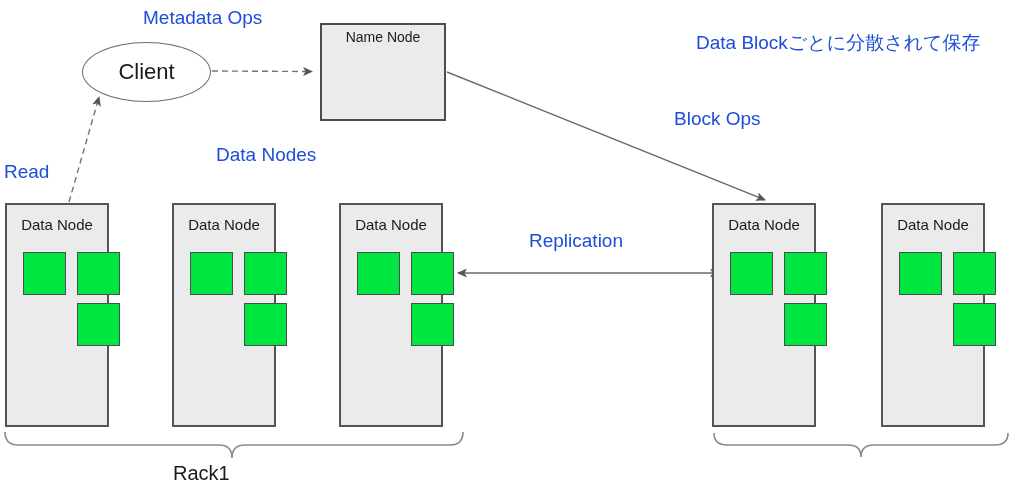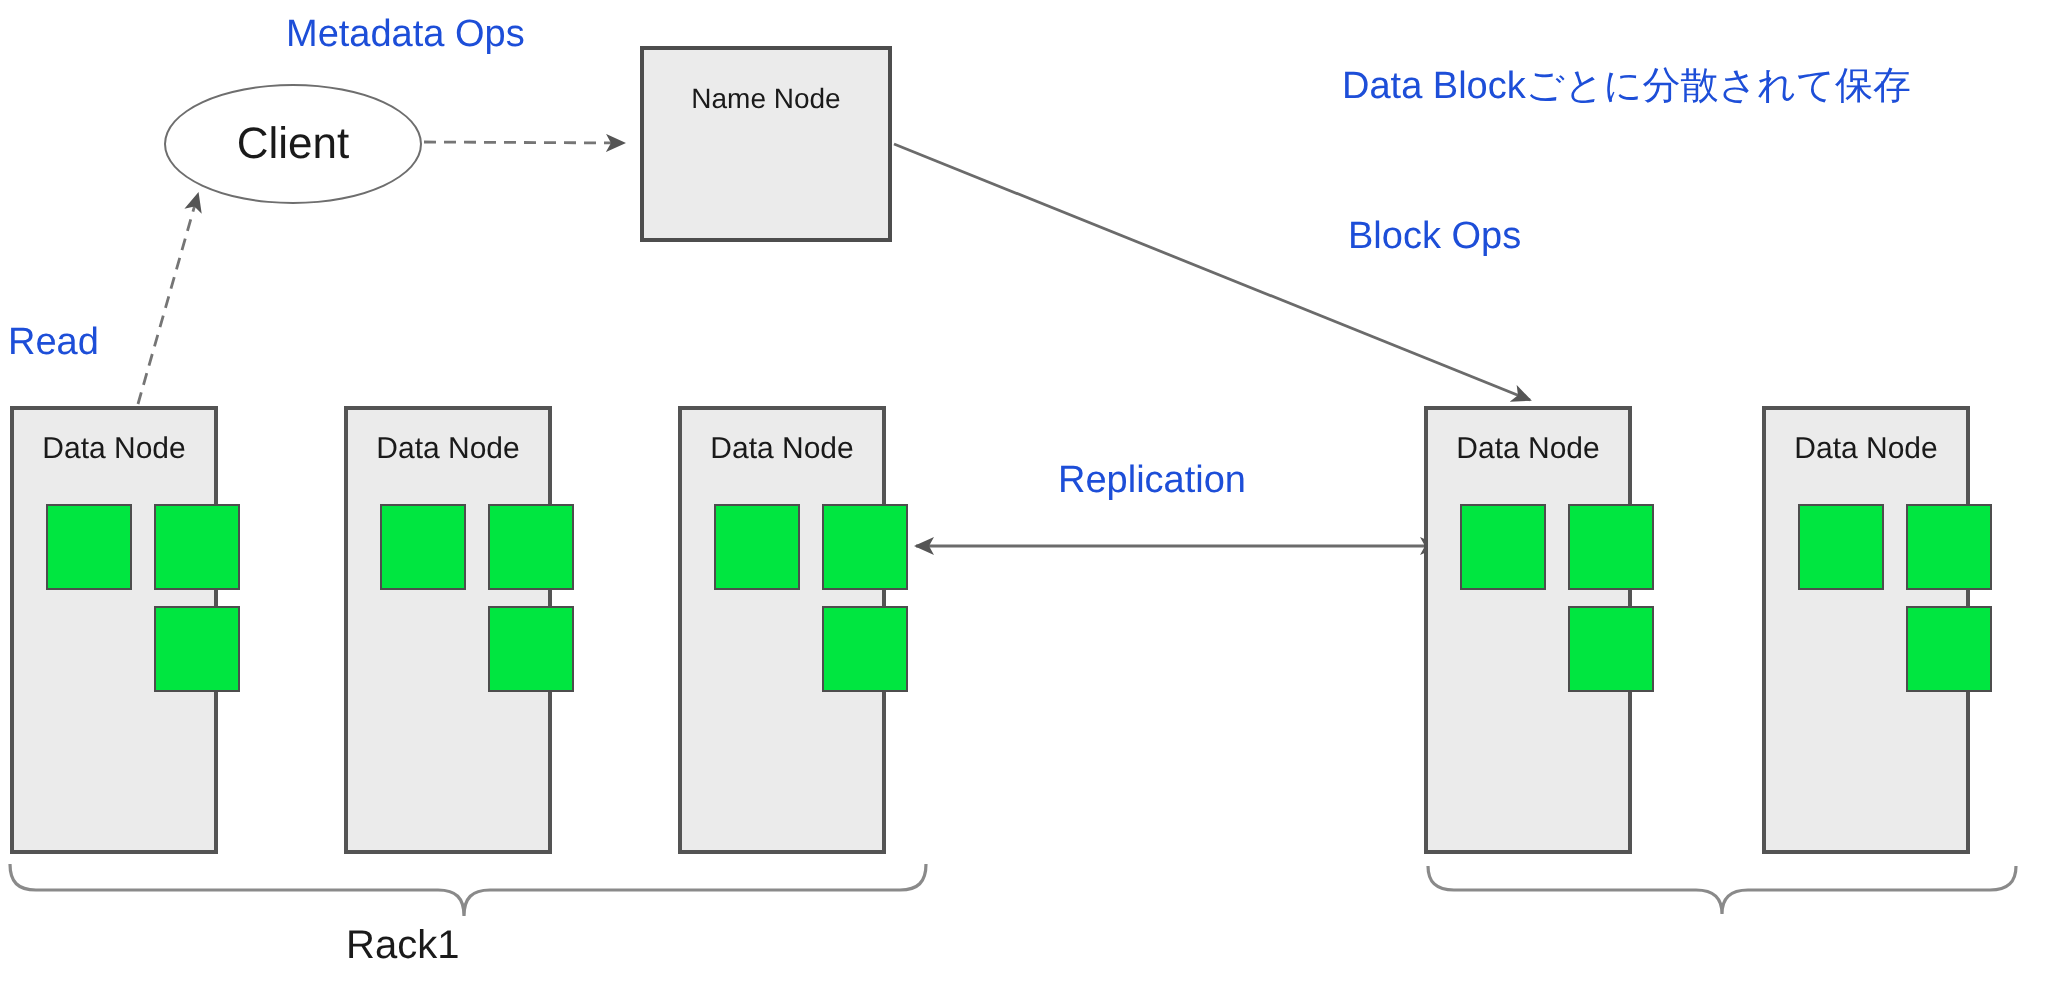--- a/index.html
+++ b/index.html
@@ -10,21 +10,21 @@
   .lbl{position:absolute;white-space:nowrap;font-size:19px;color:#1d4ed8;}
   .svg-layer{position:absolute;left:0;top:0;width:1024px;height:497px;pointer-events:none;}
   .client{
     position:absolute;left:82px;top:42px;width:127px;height:58px;
     border:1px solid #6e6e6e;border-radius:50%;background:#ffffff;
     display:flex;align-items:center;justify-content:center;font-size:22px;
   }
   .namenode{
     position:absolute;left:320px;top:23px;width:126px;height:98px;
     background:#ebebeb;border:2px solid #4d4d4d;box-sizing:border-box;
-    text-align:center;padding-top:16px;font-size:14px;
+    text-align:center;padding-top:4px;font-size:14px;
   }
   .node{
     position:absolute;top:203px;width:104px;height:224px;
     background:#ebebeb;border:2px solid #545454;box-sizing:border-box;
   }
   .node-title{text-align:center;margin-top:11px;font-size:15px;}
   .blk{
     position:absolute;width:43px;height:43px;box-sizing:border-box;
     border:1px solid #4d4d4d;background:#00e640;
   }
@@ -60,21 +60,22 @@
 
     <path d="M458,273 L719,273" stroke="#6b6b6b" stroke-width="1.4" fill="none" marker-start="url(#arrStart)" marker-end="url(#arr)"></path>
 
     <path d="M5,432 C5,441 9,445 18,445 L219,445 C228,445 232,449 232,458 C232,449 236,445 245,445 L450,445 C459,445 463,441 463,432" stroke="#8a8a8a" stroke-width="1.6" fill="none"></path>
 
     <path d="M714,433 C714,441 718,445 727,445 L848,445 C857,445 861,449 861,457 C861,449 865,445 874,445 L995,445 C1004,445 1008,441 1008,433" stroke="#8a8a8a" stroke-width="1.6" fill="none"></path>
   </svg>
 
   <div class="lbl" style="left:143px;top:7px;">Metadata Ops</div>
   <div class="lbl" style="left:4px;top:127px;margin-top:34px;">Read</div>
-  <div class="lbl" style="left:671px;top:30px;">Data Blockごとに分散されて保存</div>
+  <div class="lbl" style="left:216px;top:144px;">Data Nodes</div>
+  <div class="lbl" style="left:696px;top:30px;">Data Blockごとに分散されて保存</div>
   <div class="lbl" style="left:674px;top:108px;">Block Ops</div>
   <div class="lbl" style="left:529px;top:230px;">Replication</div>
 
   <div class="client">
     <span>Client</span>
   </div>
 
   <div class="namenode">
     <span>Name Node</span>
   </div>

